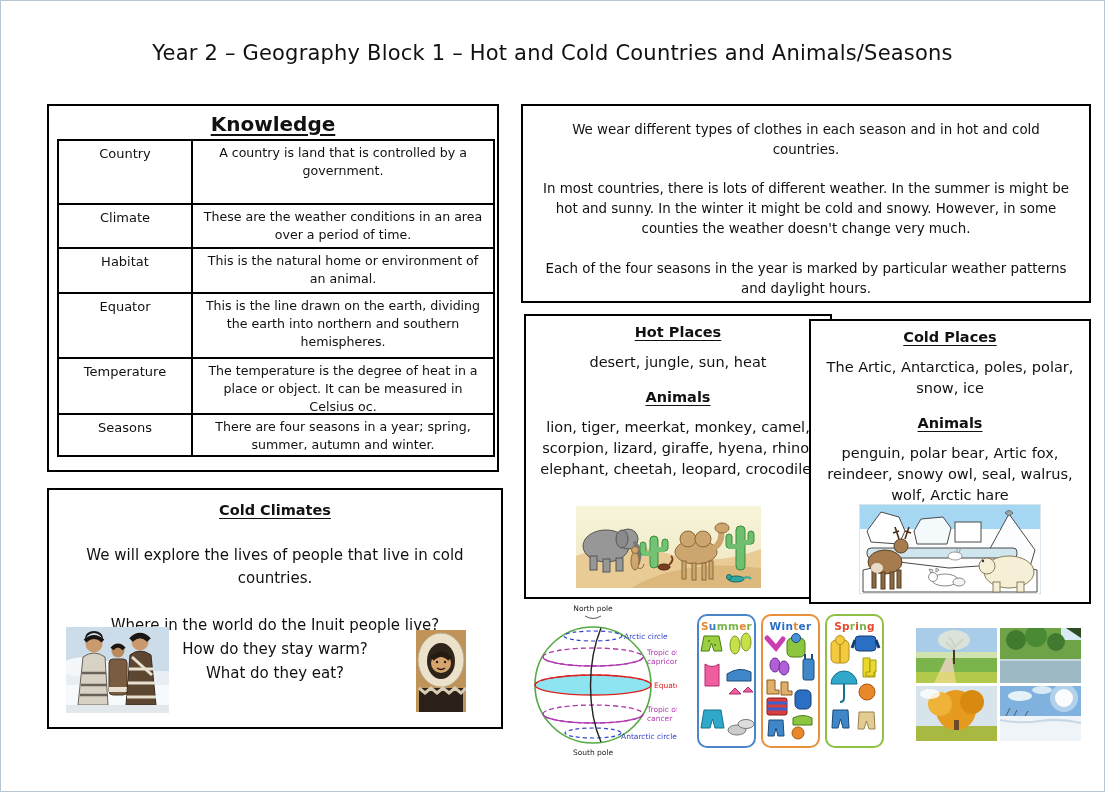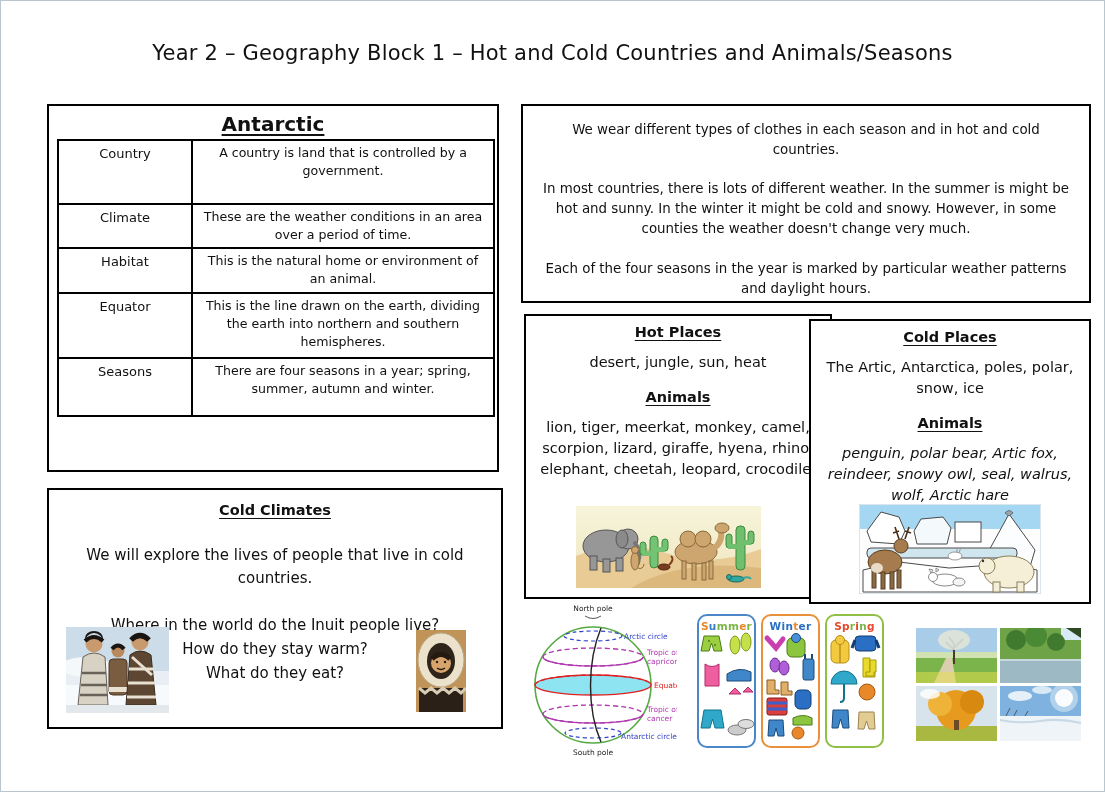--- a/index.html
+++ b/index.html
@@ -51,37 +51,41 @@
   #panel-summer{border-color:#4a86c8;} #panel-winter{border-color:#e8903a;} #panel-spring{border-color:#8fc045;}
 </style>
 </head>
 <body>
 
 <div id="page">
 
   <div id="title">Year 2 – Geography Block 1 – Hot and Cold Countries and Animals/Seasons</div>
 
   <div id="vocab-box" class="box">
-    <div id="vocab-heading" class="uh center">Antarctic</div>
+    <div id="vocab-heading" class="uh center">Knowledge</div>
     <div class="vtable">
       <div class="vrow">
         <div class="vterm">Country</div>
         <div class="vdef">A country is land that is controlled by a government.</div>
       </div>
       <div class="vrow">
         <div class="vterm">Climate</div>
         <div class="vdef">These are the weather conditions in an area over a period of time.</div>
       </div>
       <div class="vrow">
         <div class="vterm">Habitat</div>
         <div class="vdef">This is the natural home or environment of an animal.</div>
       </div>
       <div class="vrow">
         <div class="vterm">Equator</div>
         <div class="vdef">This is the line drawn on the earth, dividing the earth into northern and southern hemispheres.</div>
+      </div>
+      <div class="vrow">
+        <div class="vterm">Temperature</div>
+        <div class="vdef">The temperature is the degree of heat in a place or object. It can be measured in Celsius oc.</div>
       </div>
       <div class="vrow">
         <div class="vterm">Seasons</div>
         <div class="vdef">There are four seasons in a year; spring, summer, autumn and winter.</div>
       </div>
     </div>
   </div>
 
   <div id="kk-box" class="box center">
     <div style="height:6px"></div>
@@ -155,21 +159,21 @@
         <path d="M167,72 q6,-2 8,1" stroke="#2fa8a0" stroke-width="2" fill="none"></path>
         <circle cx="153" cy="71" r="2.5" fill="#2fa8a0" stroke="#1a6a64"></circle>
       </g>
     </svg>
   </div>
 
   <div id="cold-box" class="box center">
     <div class="uh pl-head">Cold Places</div>
     <div class="pl-line">The Artic, Antarctica, poles, polar, snow, ice</div>
     <div class="uh an-head">Animals</div>
-    <div class="pl-line" style="width:95%;font-style:italic;">penguin, polar bear, Artic fox, reindeer, snowy owl, seal, walrus, wolf, Arctic hare</div>
+    <div class="pl-line" style="width:95%;">penguin, polar bear, Artic fox, reindeer, snowy owl, seal, walrus, wolf, Arctic hare</div>
 
     <svg class="img-abs" style="left:48px;top:183px;" width="182" height="90" viewBox="0 0 182 90">
       <rect width="182" height="90" fill="#ffffff" stroke="#b8cdd8"></rect>
       <rect x="1" y="1" width="180" height="26" fill="#a6d7f2"></rect>
       <rect x="1" y="25" width="180" height="64" fill="#fdfdfd"></rect>
       <g stroke="#4a4a4a" stroke-width="1">
         <polygon points="8,27 22,8 40,13 46,27 40,40 12,38" fill="#ffffff"></polygon>
         <polygon points="55,27 62,15 84,13 92,24 88,40 58,40" fill="#f4f9fc"></polygon>
         <rect x="96" y="18" width="26" height="20" fill="#ffffff"></rect>
         <polygon points="128,50 150,10 176,46 170,66 132,62" fill="#fbfdfe"></polygon>

